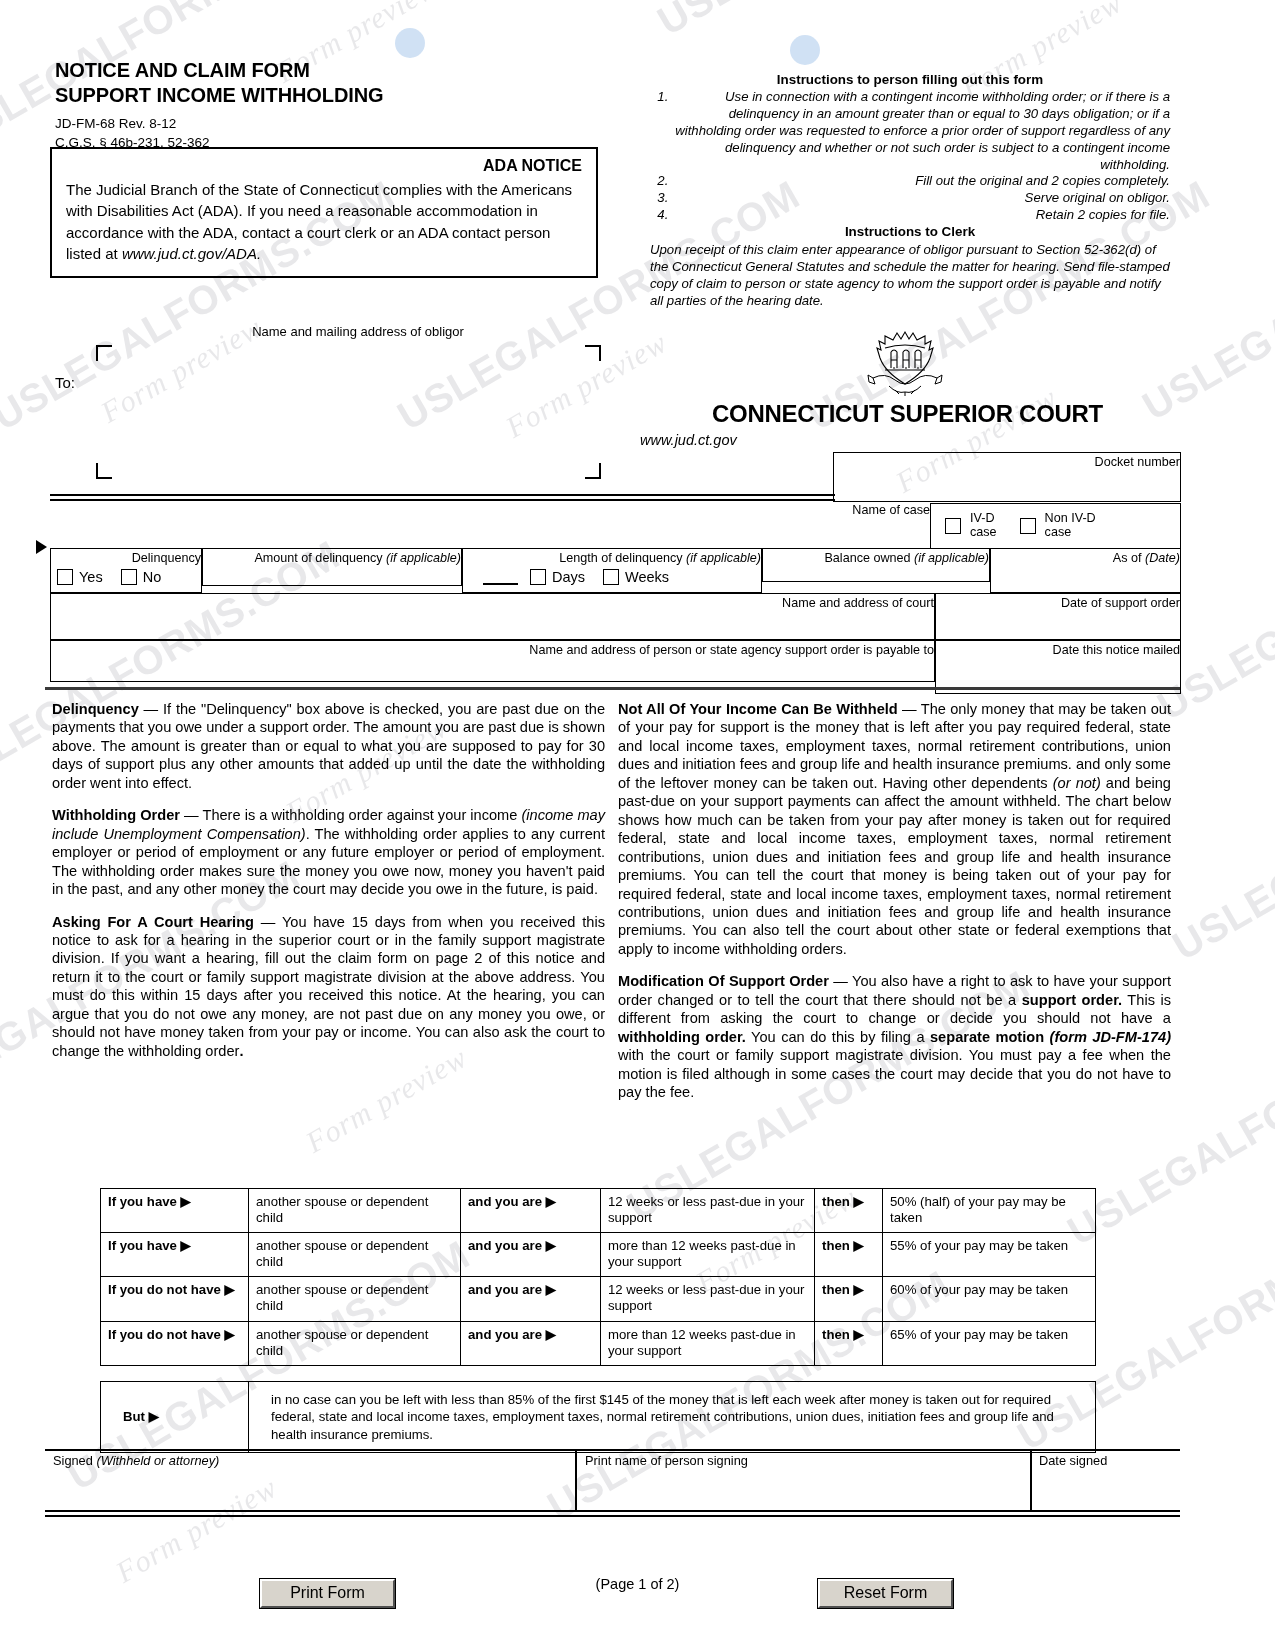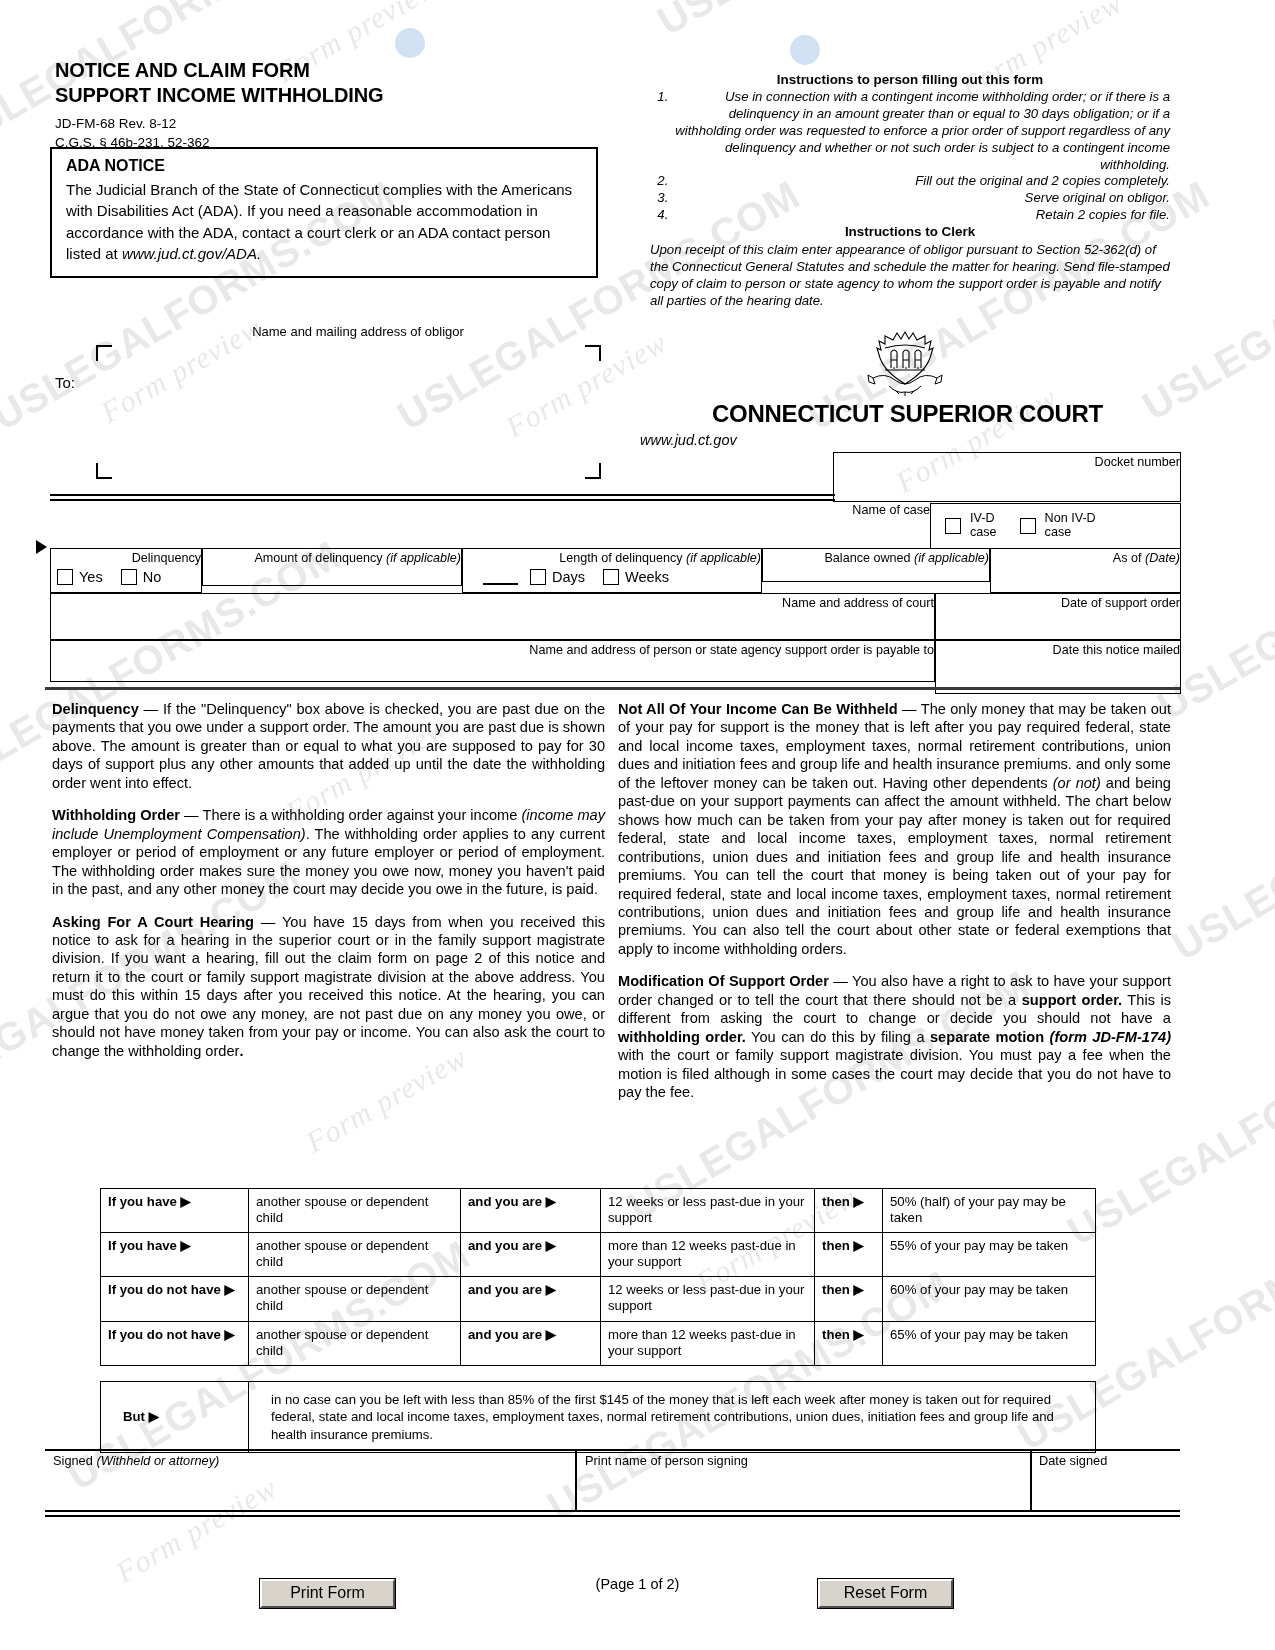--- a/index.html
+++ b/index.html
@@ -73,21 +73,21 @@
 
   .ada-box {
     position: absolute;
     left: 50px; top: 147px;
     width: 548px;
     border: 2.5px solid #000;
     box-sizing: border-box;
     padding: 8px 14px 12px 14px;
   }
   .ada-title {
-    text-align: left;
+    text-align: right;
     font-weight: bold;
     font-size: 16px;
     margin-bottom: 4px;
   }
   .ada-body {
     font-size: 15px;
     line-height: 1.42;
   }
   .ada-body i { font-style: italic; }
 

